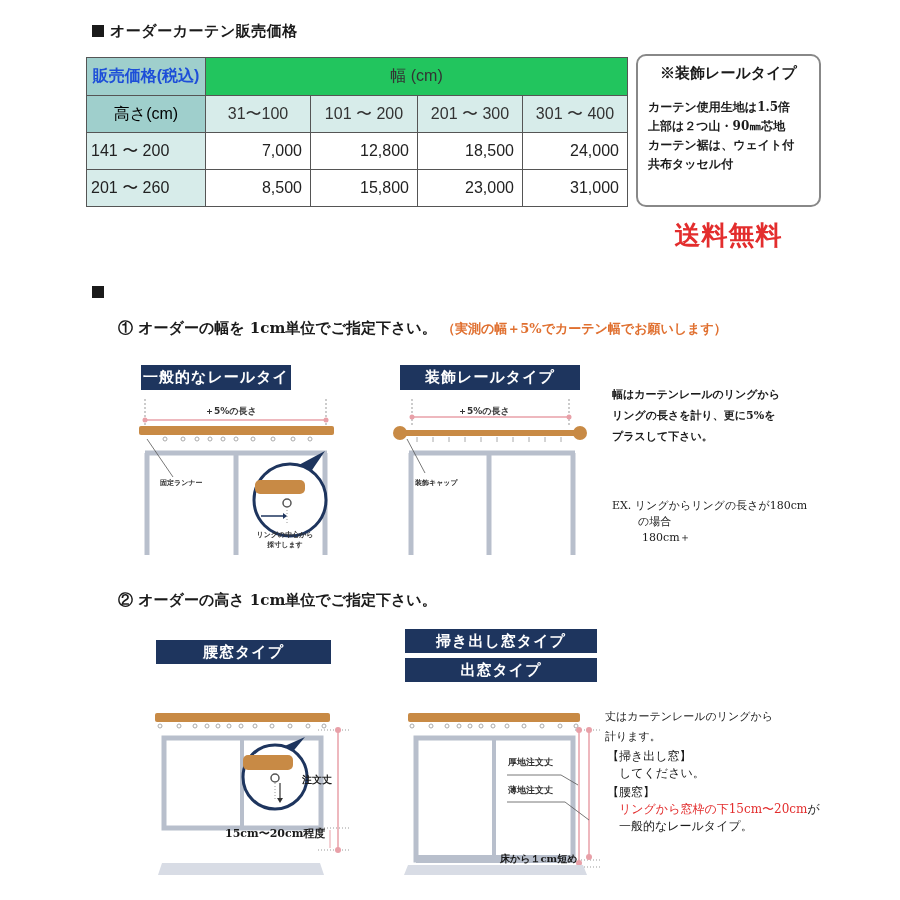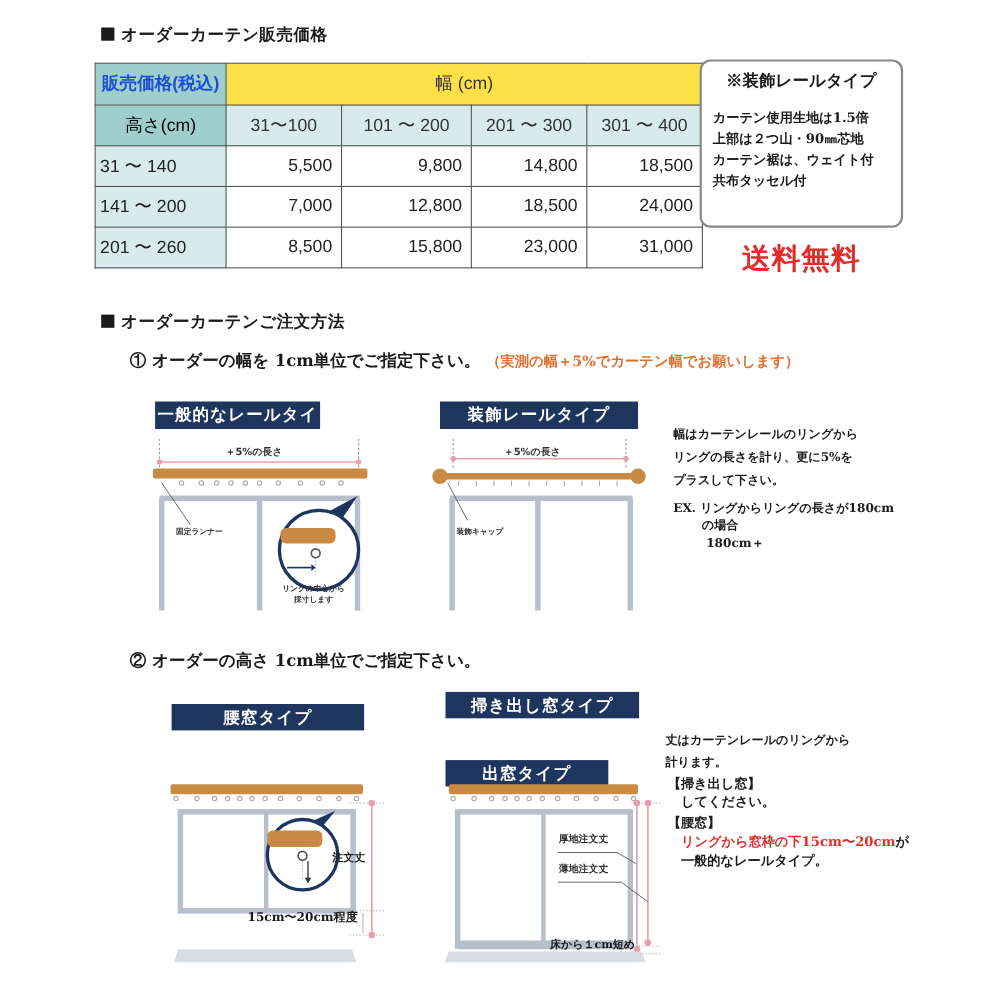--- a/index.html
+++ b/index.html
@@ -6,38 +6,38 @@
   html, body { width: 900px; height: 900px; background: #ffffff; overflow: hidden; }
   body { position: relative; font-family: "DejaVu Serif", "Liberation Serif", serif; color: #1a1a1a; }
   .abs { position: absolute; }
   .sec-title { font-size: 15px; font-weight: bold; letter-spacing: 0.5px; }
   .sec-title .sq { display: inline-block; width: 12px; height: 12px; background: #1a1a1a; margin-right: 6px; vertical-align: -1px; }
 
   
   table.price { position: absolute; left: 86px; top: 57px; border-collapse: collapse; font-family: "Liberation Sans", "DejaVu Sans", sans-serif; }
   table.price td { border: 1px solid #555; height: 37px; font-size: 16px; }
   td.hdr-teal { background: #9fcfcc; color: #1d4ed8; font-size: 12px; font-weight: bold; text-align: center; }
-  td.hdr-width { background: #fde047; color: #333; text-align: center; }
+  td.hdr-width { background: #22c55e; color: #333; text-align: center; }
   td.hdr-height { background: #9fcfcc; color: #000000; text-align: center; }
   td.hdr-range { background: #d7ecea; color: #333; text-align: center; }
   td.row-label { background: #d7ecea; color: #222; padding-left: 4px; }
   td.val { background: #fff; text-align: right; padding-right: 8px; color: #222; }
 
   .spec-box { left: 636px; top: 54px; width: 185px; height: 153px; border: 2px solid #888; border-radius: 10px; background: #fff; }
   .spec-title { position: absolute; left: 0; right: 0; top: 8px; text-align: center; font-size: 15px; font-weight: bold; }
   .spec-lines { position: absolute; left: 10px; top: 42px; font-size: 12px; line-height: 19px; font-weight: bold; }
   .free { left: 636px; top: 218px; width: 185px; text-align: center; color: #e32d2d; font-size: 26px; font-weight: bold; letter-spacing: 1px; }
 
   .step { font-size: 15px; font-weight: bold; }
   .step .note { color: #e07030; font-size: 13px; }
 
   .navy-label { background: #1e355e; color: #fff; text-align: center; font-size: 15px; font-weight: bold; letter-spacing: 1px; }
 
   .side-text { font-size: 11px; font-weight: bold; line-height: 21px; }
-  .side-text2 { font-size: 11px; font-weight: bold; line-height: 19px; }
+  .side-text2 { font-size: 11px; font-weight: normal; line-height: 19px; margin-top: 44px; }
   .red { color: #e32d2d; }
 
   .tiny { font-family: "DejaVu Sans", sans-serif; font-size: 7px; font-weight: bold; color: #333; }
   .small-label { font-family: "DejaVu Sans", sans-serif; font-size: 9px; font-weight: bold; color: #333; }
   .dia-label { font-size: 10px; font-weight: bold; }
 </style>
 </head>
 <body>
 
 <div class="abs sec-title" style="left:92px; top:22px;">
@@ -46,30 +46,23 @@
 
 <table class="price">
   <tbody>
       <tr style="height:38px;">
     <td class="hdr-teal" style="width:119px;">販売価格(税込)</td>
     <td class="hdr-width" colspan="4">幅 (cm)</td>
   </tr>
   <tr>
     <td class="hdr-height">高さ(cm)</td>
     <td class="hdr-range" style="width:105px;">31〜100</td>
-    <td class="hdr-range" style="width:118px;">101 〜 200</td>
+    <td class="hdr-range" style="width:107px;">101 〜 200</td>
     <td class="hdr-range" style="width:105px;">201 〜 300</td>
     <td class="hdr-range" style="width:105px;">301 〜 400</td>
-  </tr>
-  <tr>
-    <td class="row-label">31 〜 140</td>
-    <td class="val">5,500</td>
-    <td class="val">9,800</td>
-    <td class="val">14,800</td>
-    <td class="val">18,500</td>
   </tr>
   <tr>
     <td class="row-label">141 〜 200</td>
     <td class="val">7,000</td>
     <td class="val">12,800</td>
     <td class="val">18,500</td>
     <td class="val">24,000</td>
   </tr>
   <tr>
     <td class="row-label">201 〜 260</td>
@@ -86,21 +79,21 @@
   <div class="spec-lines">
     <div>カーテン使用生地は1.5倍</div>
     <div>上部は２つ山・90㎜芯地</div>
     <div>カーテン裾は、ウェイト付</div>
     <div>共布タッセル付</div>
   </div>
 </div>
 <div class="abs free">送料無料</div>
 
 <div class="abs sec-title" style="left:92px; top:283px;">
-  <span class="sq"></span><span>オーダーカーテンご注文方法</span>
+  <span class="sq"></span>
 </div>
 
 <div class="abs step" style="left:118px; top:319px;">
   <span>① オーダーの幅を 1cm単位でご指定下さい。</span>
   <span class="note">（実測の幅＋5%でカーテン幅でお願いします）</span>
 </div>
 
 <div class="abs navy-label" style="left:141px; top:365px; width:150px; height:25px; line-height:25px;">一般的なレールタイプ</div>
 <div class="abs tiny" style="left:205px; top:405px; font-size:9px;">＋5%の長さ</div>
 <svg class="abs" style="left:135px; top:395px;" width="215" height="165">
@@ -188,22 +181,22 @@
 </div>
 <div class="abs side-text2" style="left:612px; top:454px; line-height:16px;">
   <div><span>EX.</span> <span>リングからリングの長さが180cm</span></div>
   <div style="padding-left:26px;">の場合</div>
   <div style="padding-left:30px;">180cm＋</div>
 </div>
 
 <div class="abs step" style="left:118px; top:591px;">② オーダーの高さ 1cm単位でご指定下さい。</div>
 
 <div class="abs navy-label" style="left:156px; top:640px; width:175px; height:24px; line-height:24px;">腰窓タイプ</div>
-<div class="abs navy-label" style="left:405px; top:629px; width:176px; height:24px; line-height:24px;">掃き出し窓タイプ</div>
-<div class="abs navy-label" style="left:405px; top:691px; width:148px; height:24px; line-height:24px;">出窓タイプ</div>
+<div class="abs navy-label" style="left:405px; top:629px; width:192px; height:24px; line-height:24px;">掃き出し窓タイプ</div>
+<div class="abs navy-label" style="left:405px; top:658px; width:192px; height:24px; line-height:24px;">出窓タイプ</div>
 
 <svg class="abs" style="left:150px; top:705px;" width="215" height="170">
   <rect x="5" y="8" width="175" height="9" rx="2" fill="#c88a45"></rect>
   <g fill="none" stroke="#aaa" stroke-width="1">
     <circle cx="10" cy="21" r="2"></circle>
       <circle cx="29" cy="21" r="2"></circle>
       <circle cx="45" cy="21" r="2"></circle>
       <circle cx="57" cy="21" r="2"></circle>
       <circle cx="68" cy="21" r="2"></circle>
       <circle cx="79" cy="21" r="2"></circle>

